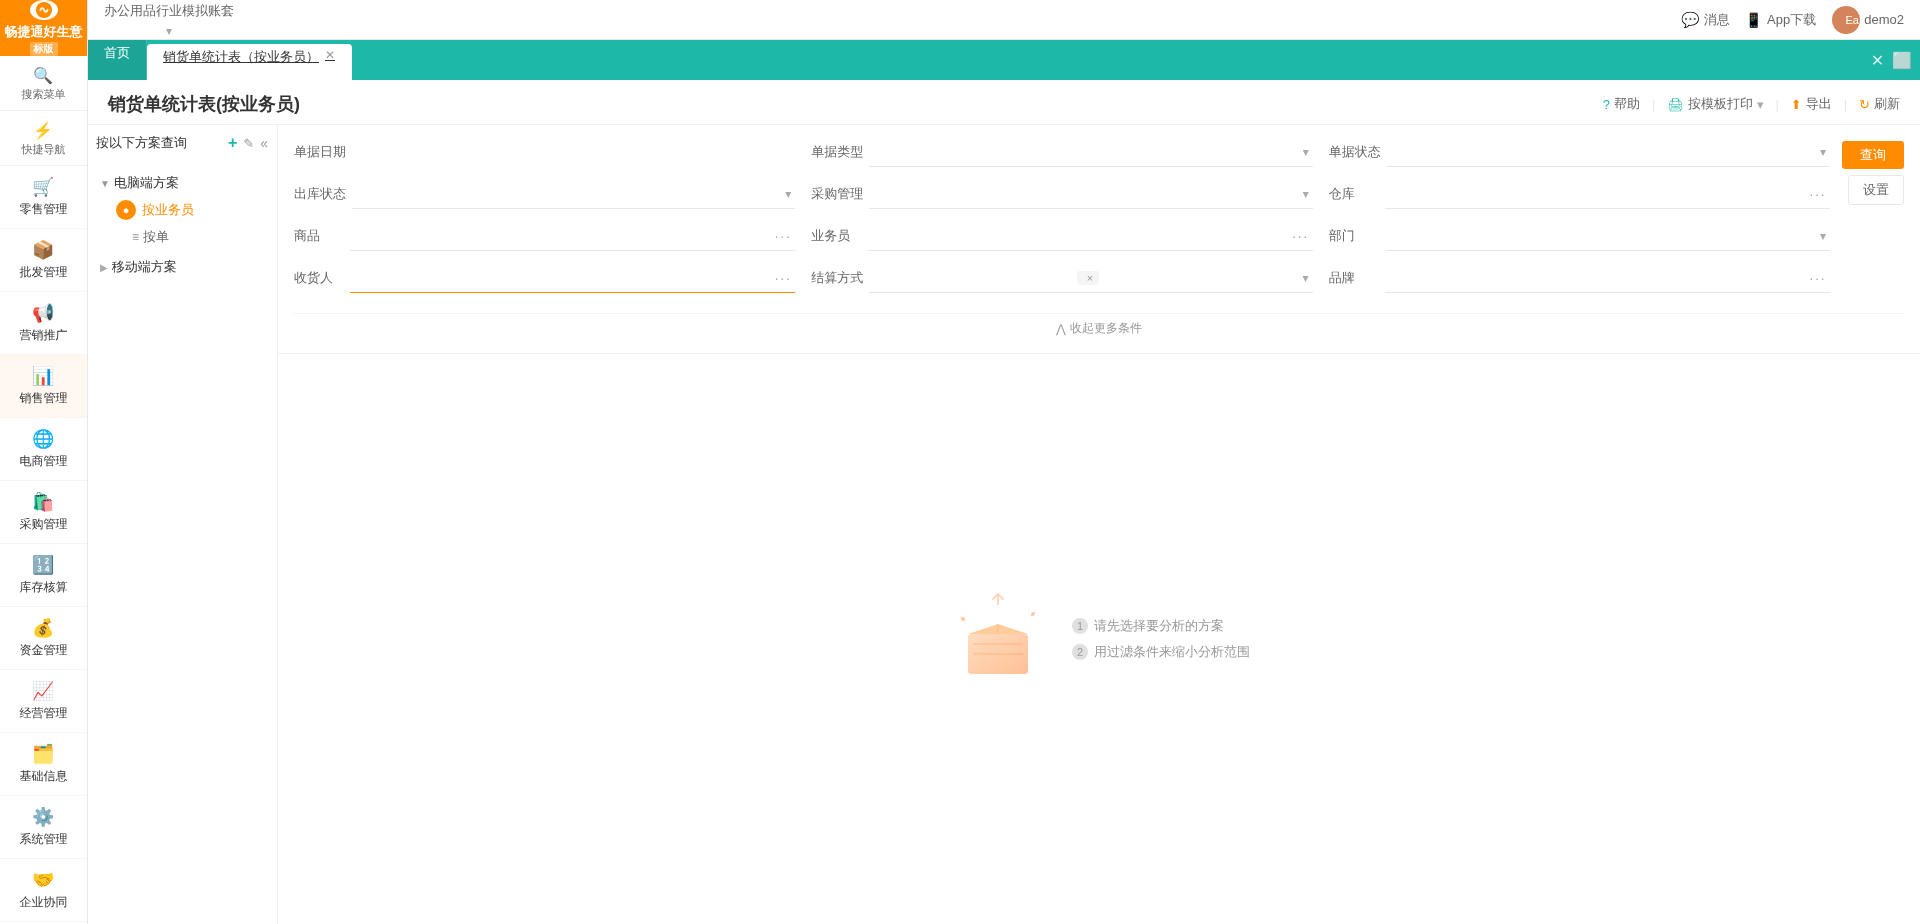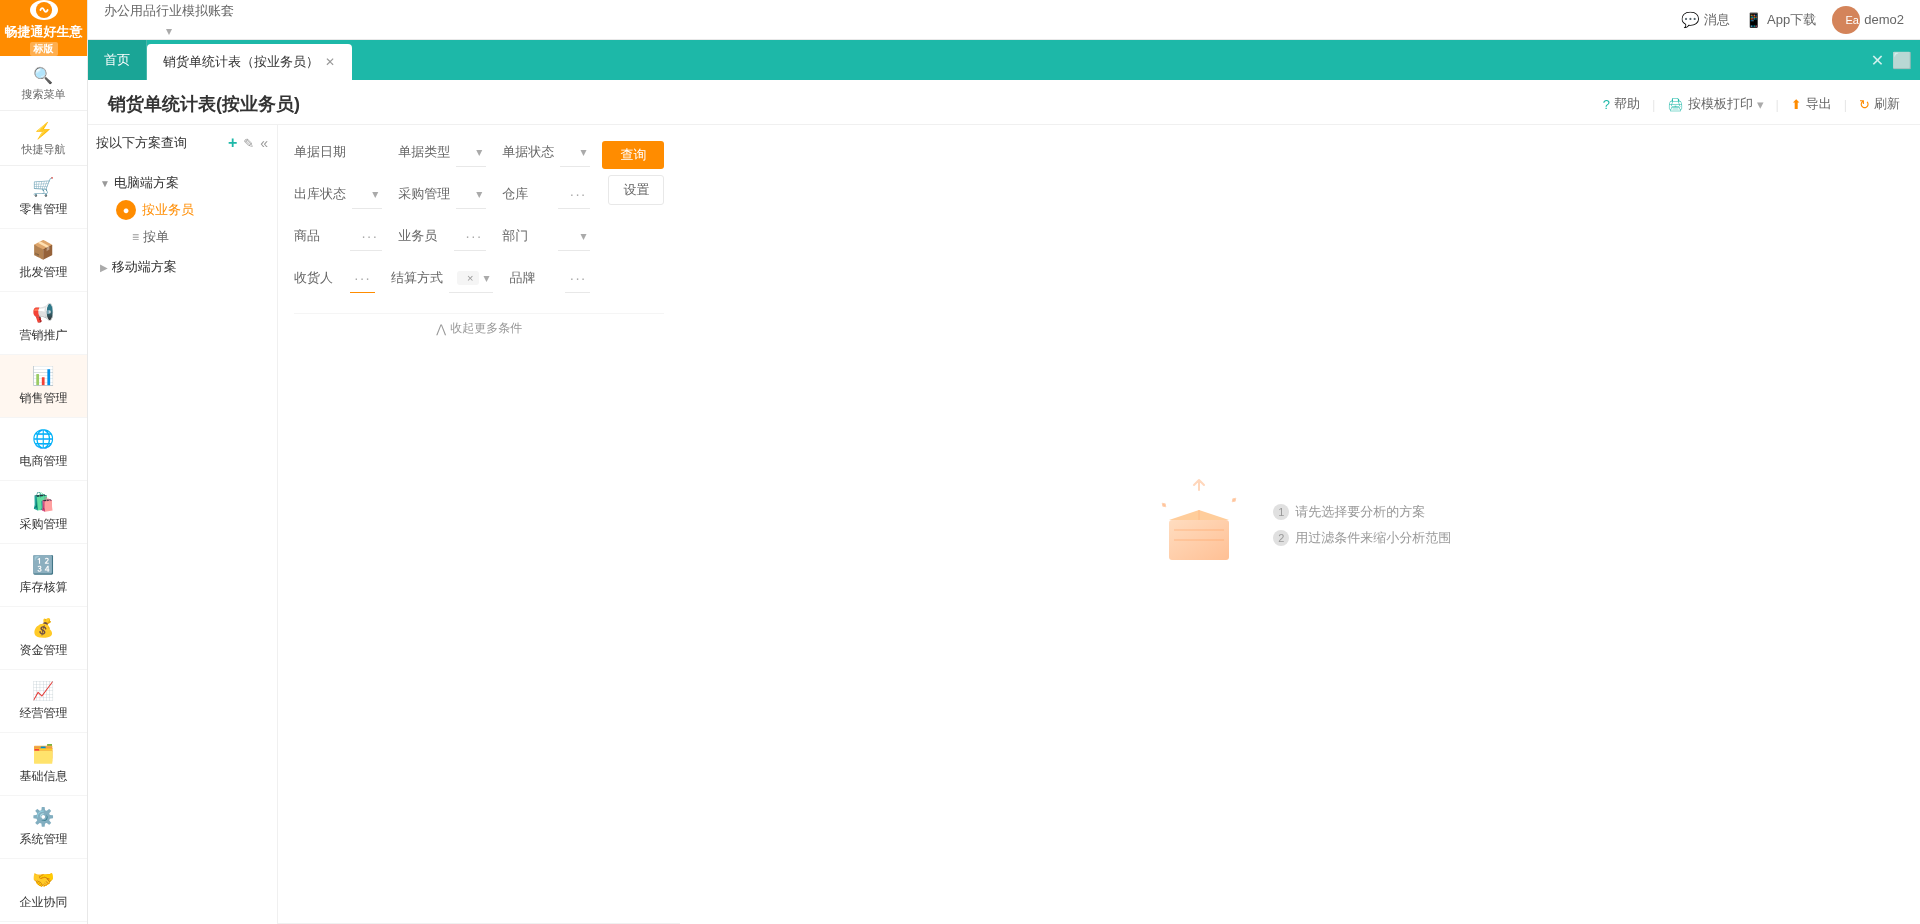--- a/index.html
+++ b/index.html
@@ -139,31 +139,30 @@
     .tab-bar {
       height: 40px;
       background: #1db8a8;
       display: flex;
       align-items: center;
       padding: 0 0;
       flex-shrink: 0;
     }
     .tab-item {
       height: 40px;
-      padding: 12px 16px;
-      display: flex;
-      align-items: center;
+      padding: 4px 16px;
+      display: flex;
       gap: 6px;
       cursor: pointer;
       font-size: 13px;
       color: rgba(255,255,255,0.8);
       border-right: 1px solid rgba(255,255,255,0.2);
     }
     .tab-item.home { background: rgba(0,0,0,0.1); color: #fff; }
-    .tab-item.active { background: #fff; color: #333; border-radius: 4px 4px 0 0; margin-top: 4px; height: 36px; }
+    .tab-item.active { background: #fff; color: #333; border-radius: 4px 4px 0 0; margin-top: 4px; height: 36px; text-decoration: underline; }
     .tab-item .close-btn { color: #999; font-size: 12px; cursor: pointer; }
     .tab-bar-actions {
       margin-left: auto;
       display: flex;
       align-items: center;
       padding-right: 8px;
       gap: 8px;
     }
     .tab-bar-actions button {
       background: none;
@@ -299,21 +298,21 @@
       gap: 4px;
     }
     .sub-scheme-item .icon { color: #999; font-size: 12px; }
     .scheme-group-mobile .scheme-group-header { color: #333; }
     .toggle-arrow { color: #aaa; font-size: 10px; }
 
     
     .right-panel {
       flex: 1;
       display: flex;
-      flex-direction: row;
+      flex-direction: column;
       overflow: hidden;
       background: #fff;
     }
 
     
     .filter-area {
       background: #fff;
       padding: 12px 16px;
       border-bottom: 1px solid #f0f0f0;
       flex-shrink: 0;

